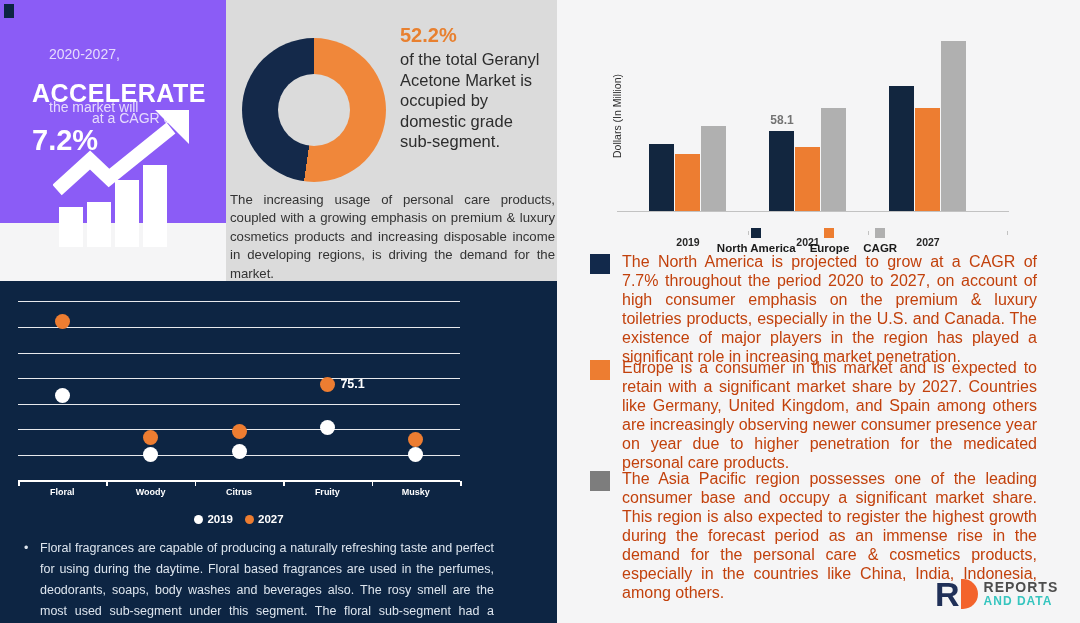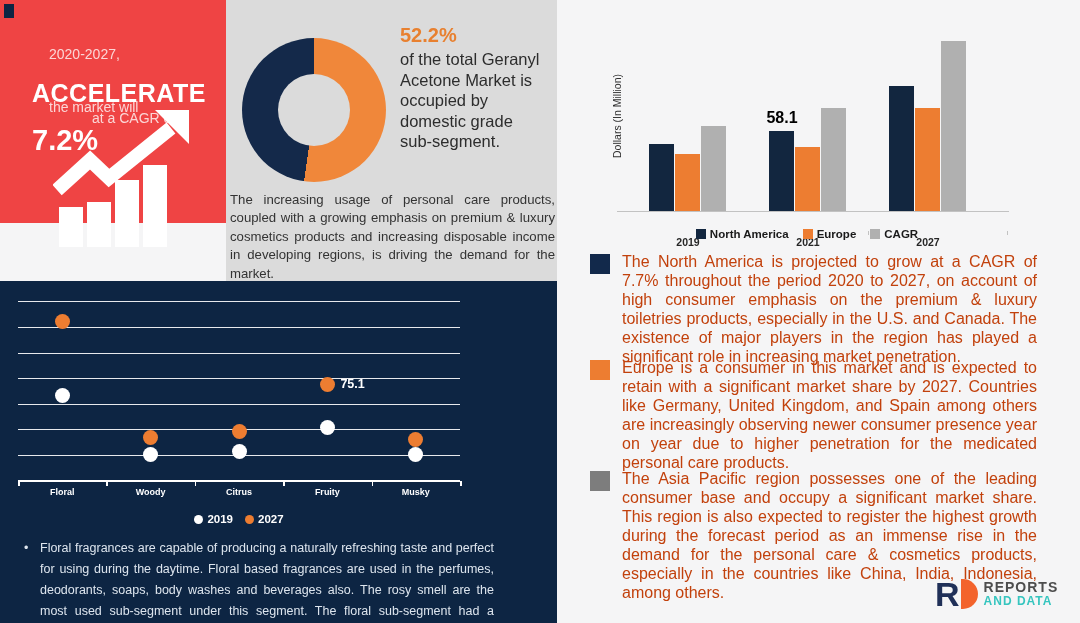--- a/index.html
+++ b/index.html
@@ -1,21 +1,21 @@
 <!DOCTYPE html>
 <html><head>
 <meta charset="utf-8">
 <style>
   html,body{margin:0;padding:0;}
   body{font-family:"Liberation Sans", sans-serif; background:#ffffff;}
   #stage{position:relative; width:1080px; height:623px; overflow:hidden; background:#f5f5f6;}
   .abs{position:absolute;}
 
   
-  #orange-panel{left:0; top:0; width:226px; height:223px; background:#ef4444;}
+  #orange-panel{left:0; top:0; width:226px; height:223px; background:#8b5cf6;}
   #mid-panel{left:226px; top:0; width:331px; height:281px; background:#DBDBDB;}
   #navy-panel{left:0; top:281px; width:557px; height:342px; background:#0D2543;}
   #right-panel{left:557px; top:0; width:523px; height:623px; background:#F5F5F6;}
   #corner-square{left:4px; top:4px; width:10px; height:14px; background:#0D2543;}
 
   
   .op-line{left:49px; color:rgba(255,255,255,0.78); font-size:14px; line-height:16px;}
   .op-big{left:32px; color:#ffffff; font-weight:bold;}
   #op-l1{top:46px;}
   #op-l2{top:63px;margin-top:36px;}
@@ -27,25 +27,25 @@
   #donut{left:16px; top:38px; width:144px; height:144px; border-radius:50%;}
   #donut::after{content:""; position:absolute; left:36px; top:36px; width:72px; height:72px; border-radius:50%; background:#DBDBDB;}
   #donut-stat{left:174px; top:24px; font-size:20px; font-weight:bold; color:#E8802F;}
   #donut-stat-text{left:174px; top:49px; width:175px; font-size:16.5px; line-height:20.5px; color:#2D2D2D; white-space:pre-line;}
   #mid-paragraph{left:4px; top:191px; width:325px; font-size:13.2px; line-height:18.4px; color:#333333; text-align:justify;}
 
   
   #bar-ylabel{left:-24px; top:109px; width:170px; height:14px; font-size:10.5px; color:#303030; text-align:center; transform:rotate(-90deg);}
   #bar-plot{left:60px; top:20px; width:392px; height:191px; border-bottom:1.5px solid #c2c2c2;}
   .bar{position:absolute; bottom:0; width:25px;}
-  .bar-label{position:absolute; width:50px; text-align:center; font-size:16px; font-weight:bold; color:#000000;}
+  .bar-label{position:absolute; width:50px; text-align:center; font-size:12px; font-weight:bold; color:#737373;}
   .bar-xlab{position:absolute; top:216px; width:60px; margin-left:-30px; text-align:center; font-size:10.5px; font-weight:bold; color:#262626;}
   .bar-tick{position:absolute; top:211px; width:1px; height:4px; background:#c2c2c2;}
   #bar-legend{left:100px; top:228px; width:300px; display:flex; justify-content:center; gap:14px;}
-  .leg-item{display:flex; align-items:center; gap:4px; font-size:11.5px; font-weight:bold; color:#1a1a1a;}
+  .leg-item{display:flex; align-items:center; gap:4px; font-size:11.5px; font-weight:bold; color:#1a1a1a;flex-direction:column;}
   .leg-sq{width:10px; height:10px; display:inline-block;}
 
   
   #dot-plot{left:18px; top:10px; width:442px; height:190px;}
   .grid{position:absolute; left:0; width:442px; height:1px; background:rgba(255,255,255,0.9);}
   #dot-axis{position:absolute; left:0; top:188.5px; width:442px; height:2px; background:#ffffff;}
   .dot-tick{position:absolute; top:190px; width:1.5px; height:5px; background:#ffffff;}
   .dot{position:absolute; width:15px; height:15px; border-radius:50%; margin:-7.5px 0 0 -7.5px;}
   .dot-cat{position:absolute; top:196px; width:70px; margin-left:-35px; text-align:center; font-size:9px; font-weight:bold; color:#ffffff;}
   .dot-label{position:absolute; font-size:12.5px; font-weight:bold; color:#ffffff;}

